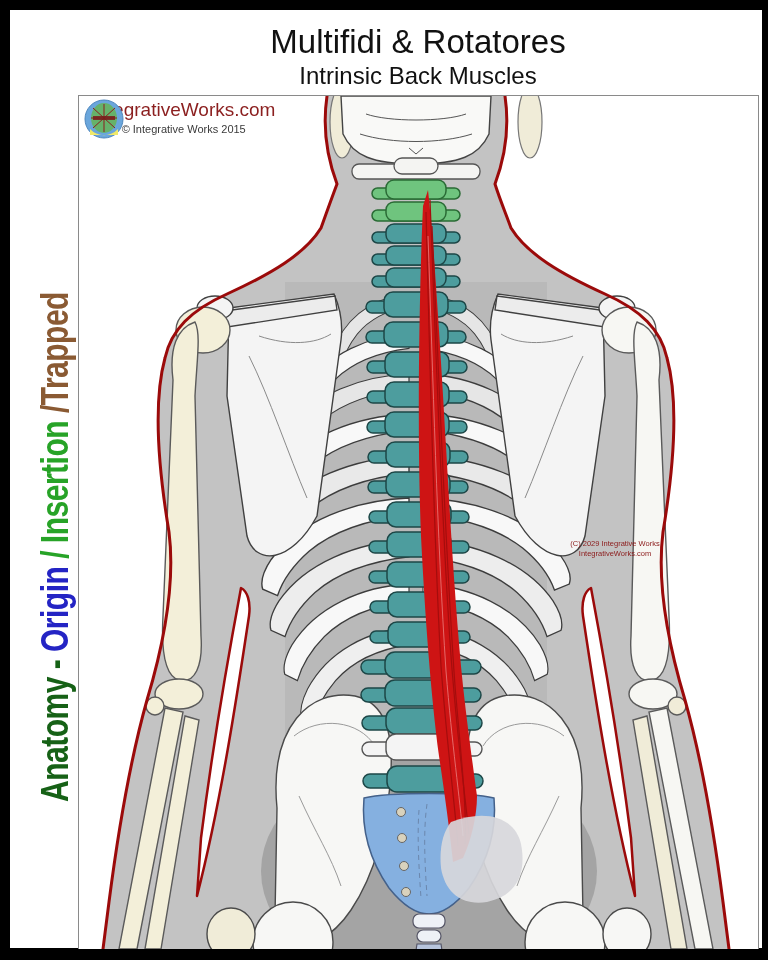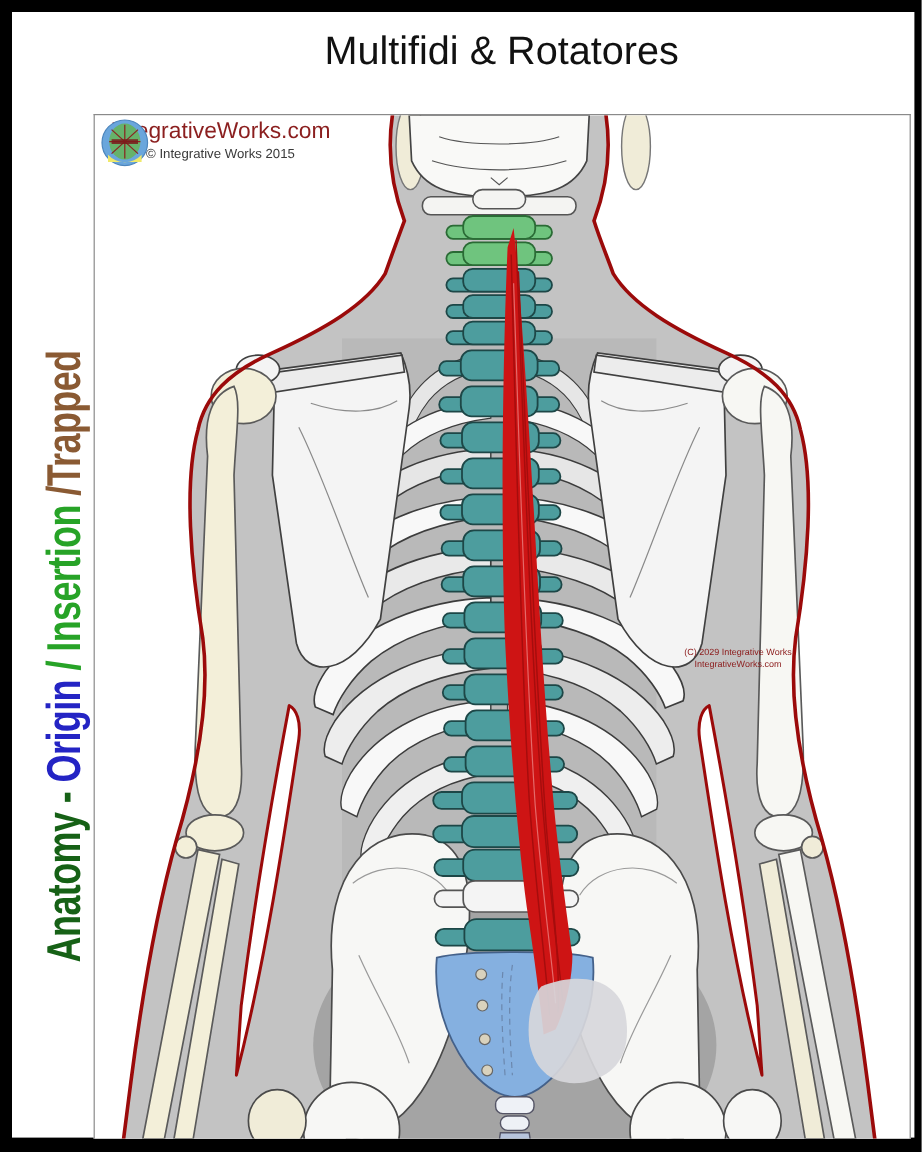--- a/index.html
+++ b/index.html
@@ -33,20 +33,21 @@
     white-space:nowrap;font-size:30px;font-weight:bold;letter-spacing:-0.5px;line-height:40px;
   }
 </style>
 </head>
 <body>
 
 <div class="page">
 
   <div class="title-wrap">
     <div class="title-main">Multifidi &amp; Rotatores</div>
+    <div class="title-sub">Intrinsic Back Muscles</div>
   </div>
 
   <div class="side-label">
     <div class="rot">
       <span style="color: rgb(22, 97, 22);">Anatomy - </span><span style="color: rgb(36, 36, 196);">Origin</span><span style="color: rgb(39, 163, 39);"> / Insertion</span><span style="color: rgb(138, 90, 51);"> /Trapped</span>
     </div>
   </div>
 
   <div class="panel">
 

